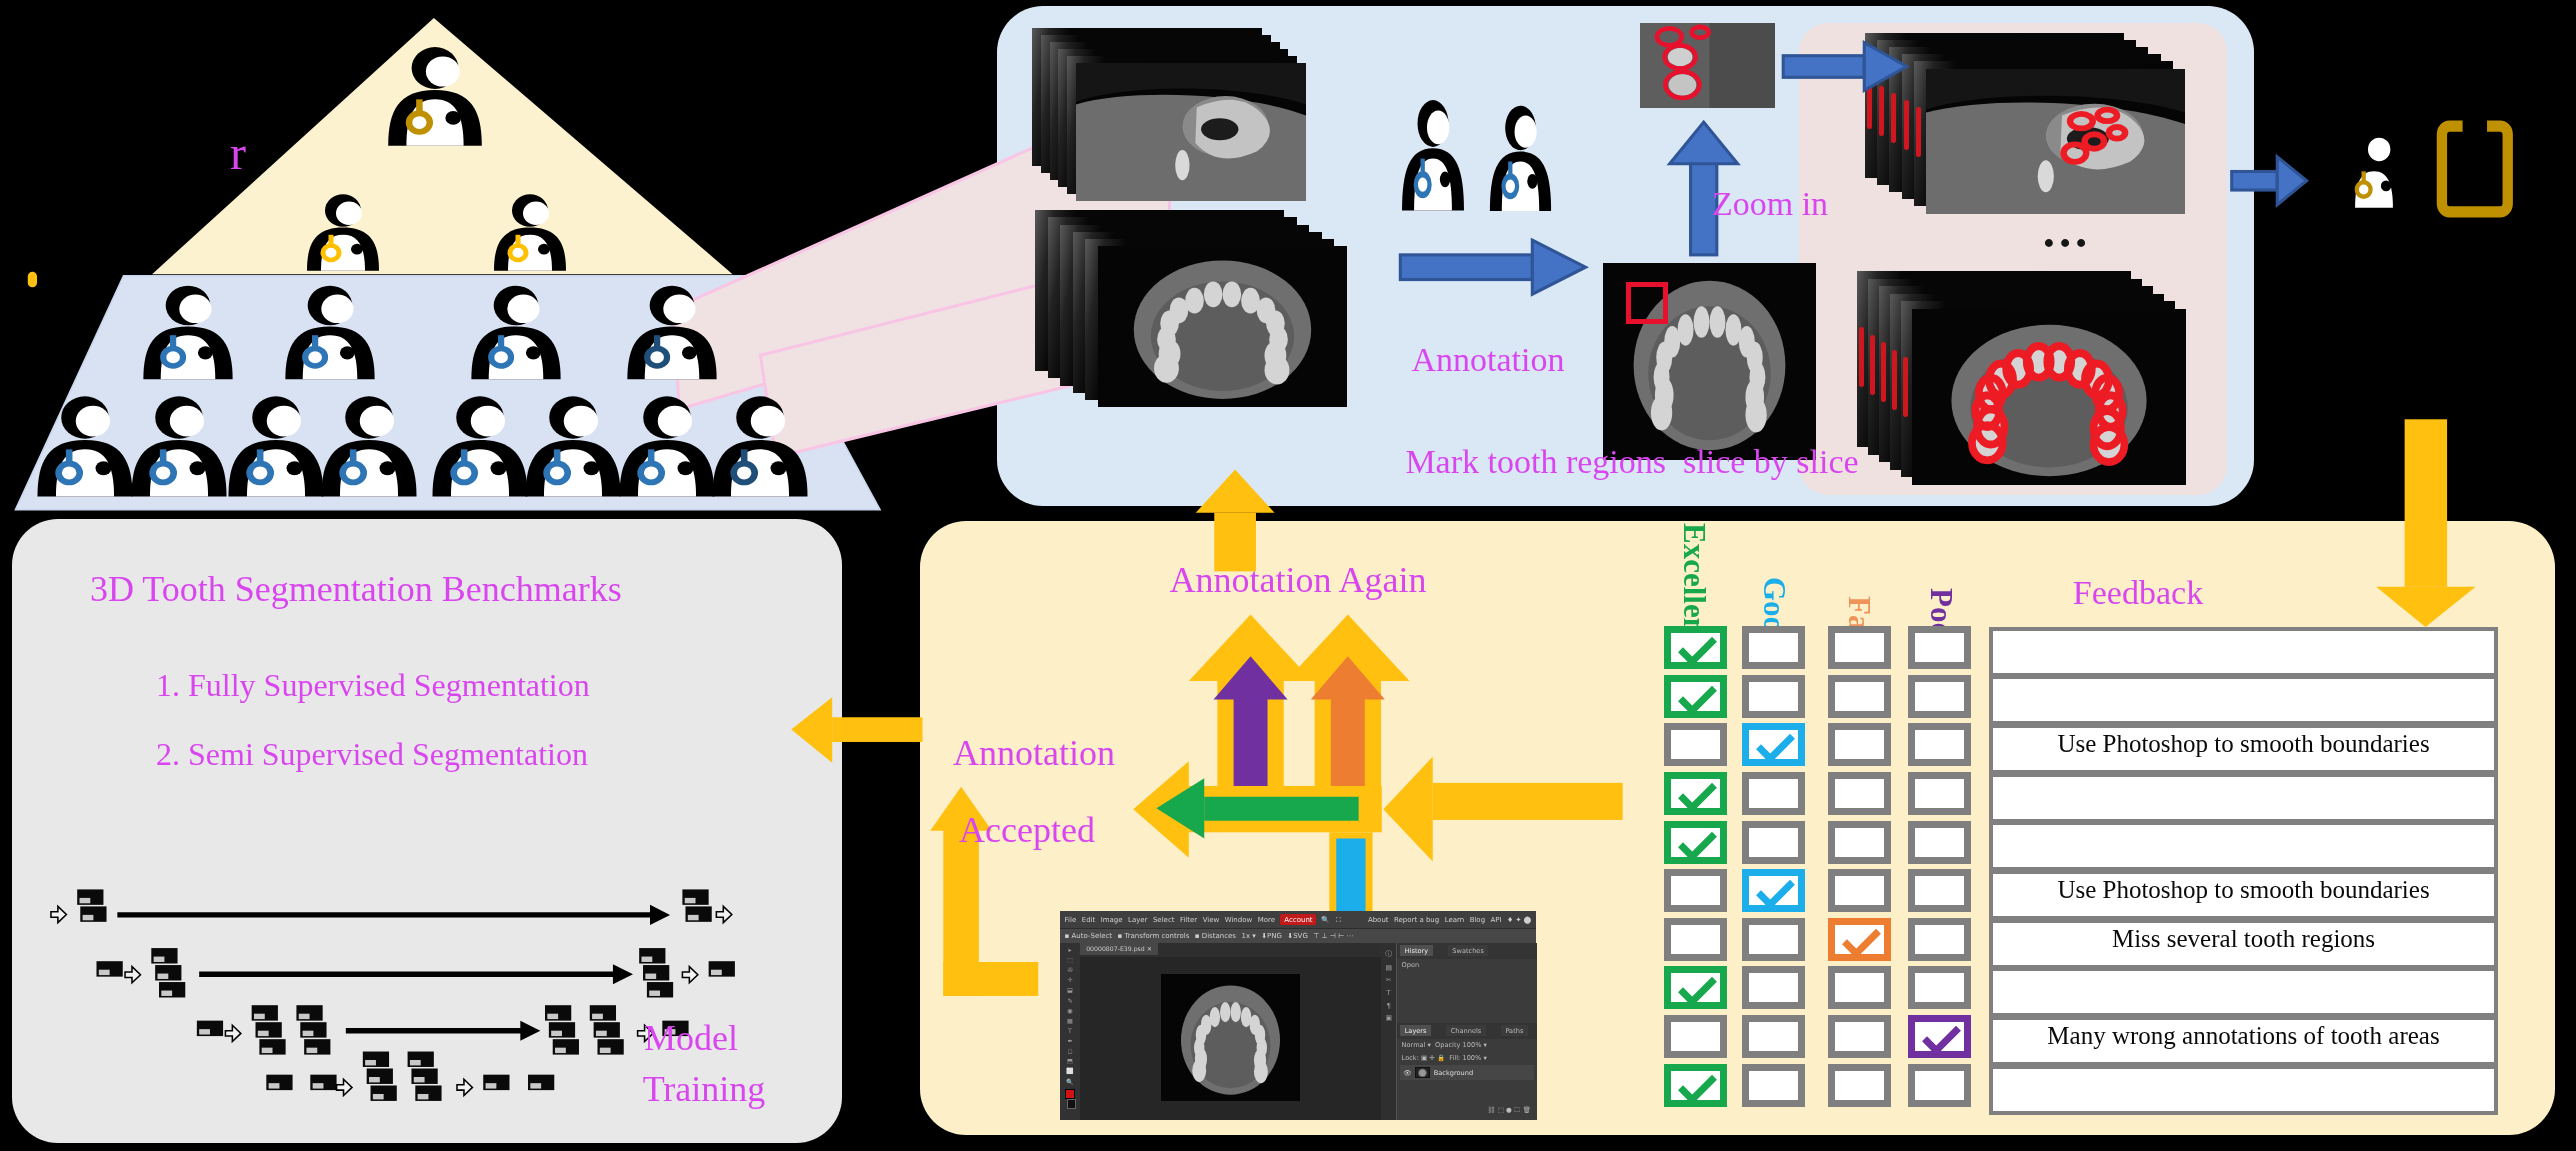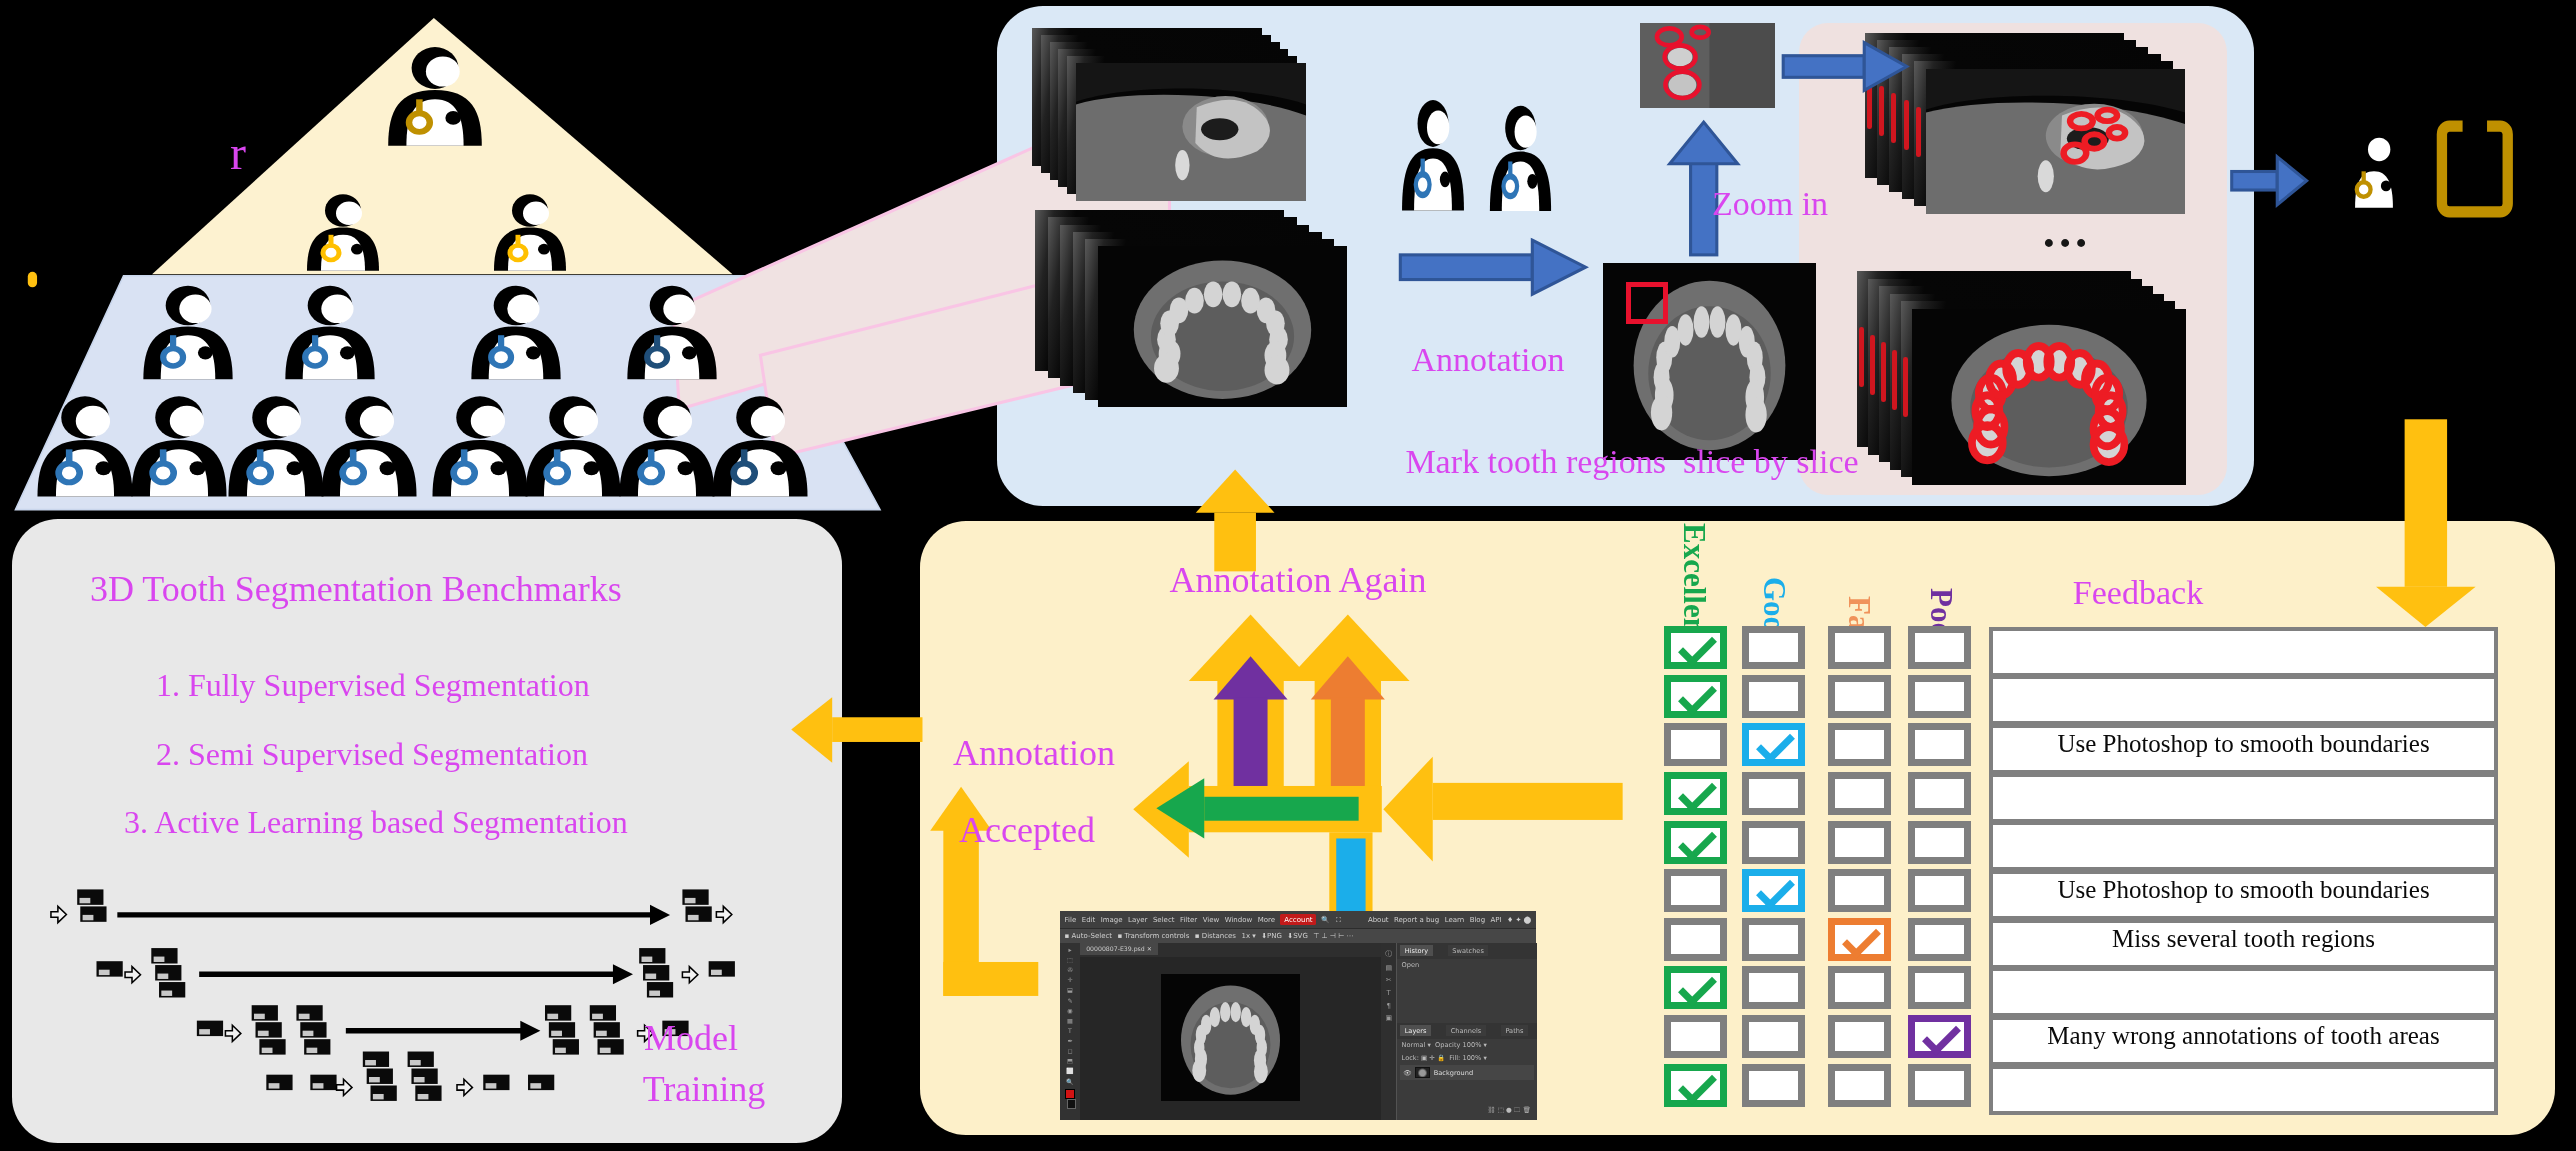--- a/index.html
+++ b/index.html
@@ -513,21 +513,20 @@
   <span class="t c" style="left:1632px;top:443px;font-size:34px;white-space:pre;">Mark tooth regions  slice by slice</span>
   <span class="t c" style="left:2067px;top:202px;font-size:49px;font-weight:700;letter-spacing:3.9px;color:#161616;">...</span>
   <span class="t c" style="left:1298px;top:559px;font-size:36px;">Annotation Again</span>
   <span class="t c" style="left:1034px;top:732px;font-size:36px;">Annotation</span>
   <span class="t c" style="left:1027px;top:809px;font-size:36px;">Accepted</span>
   <span class="t c" style="left:1308px;top:1014px;font-size:42px;">Boundary Fine-tuning</span>
   <span class="t c" style="left:2138px;top:574px;font-size:34px;">Feedback</span>
   <span class="t" style="left:90px;top:568px;font-size:36px;">3D Tooth Segmentation Benchmarks</span>
   <span class="t" style="left:156px;top:667px;font-size:32px;">1. Fully Supervised Segmentation</span>
   <span class="t" style="left:156px;top:736px;font-size:32px;">2. Semi Supervised Segmentation</span>
-  <span class="t" style="left:124px;top:804px;font-size:32px;">3. Active Learning based Segmentation</span>
   <span class="t c" style="left:691px;top:1017px;font-size:36px;">Model</span>
   <span class="t c" style="left:704px;top:1068px;font-size:36px;">Training</span>
 
   <div id="table">
       <span class="vhead" style="left: 1712px; top: 523px; color: rgb(23, 167, 77);">Excellent</span>
       <span class="vhead" style="left: 1792px; top: 577px; color: rgb(27, 174, 234);">Good</span>
       <span class="vhead" style="left: 1877px; top: 596px; color: rgb(240, 147, 91);">Fair</span>
       <span class="vhead" style="left: 1959px; top: 588px; color: rgb(112, 48, 160);">Poor</span>
       <div class="cbrow-box" style="left: 1664px; top: 626px; border-color: rgb(23, 167, 77);">
         <span class="ck" style="border-color: rgb(23, 167, 77);"></span>

